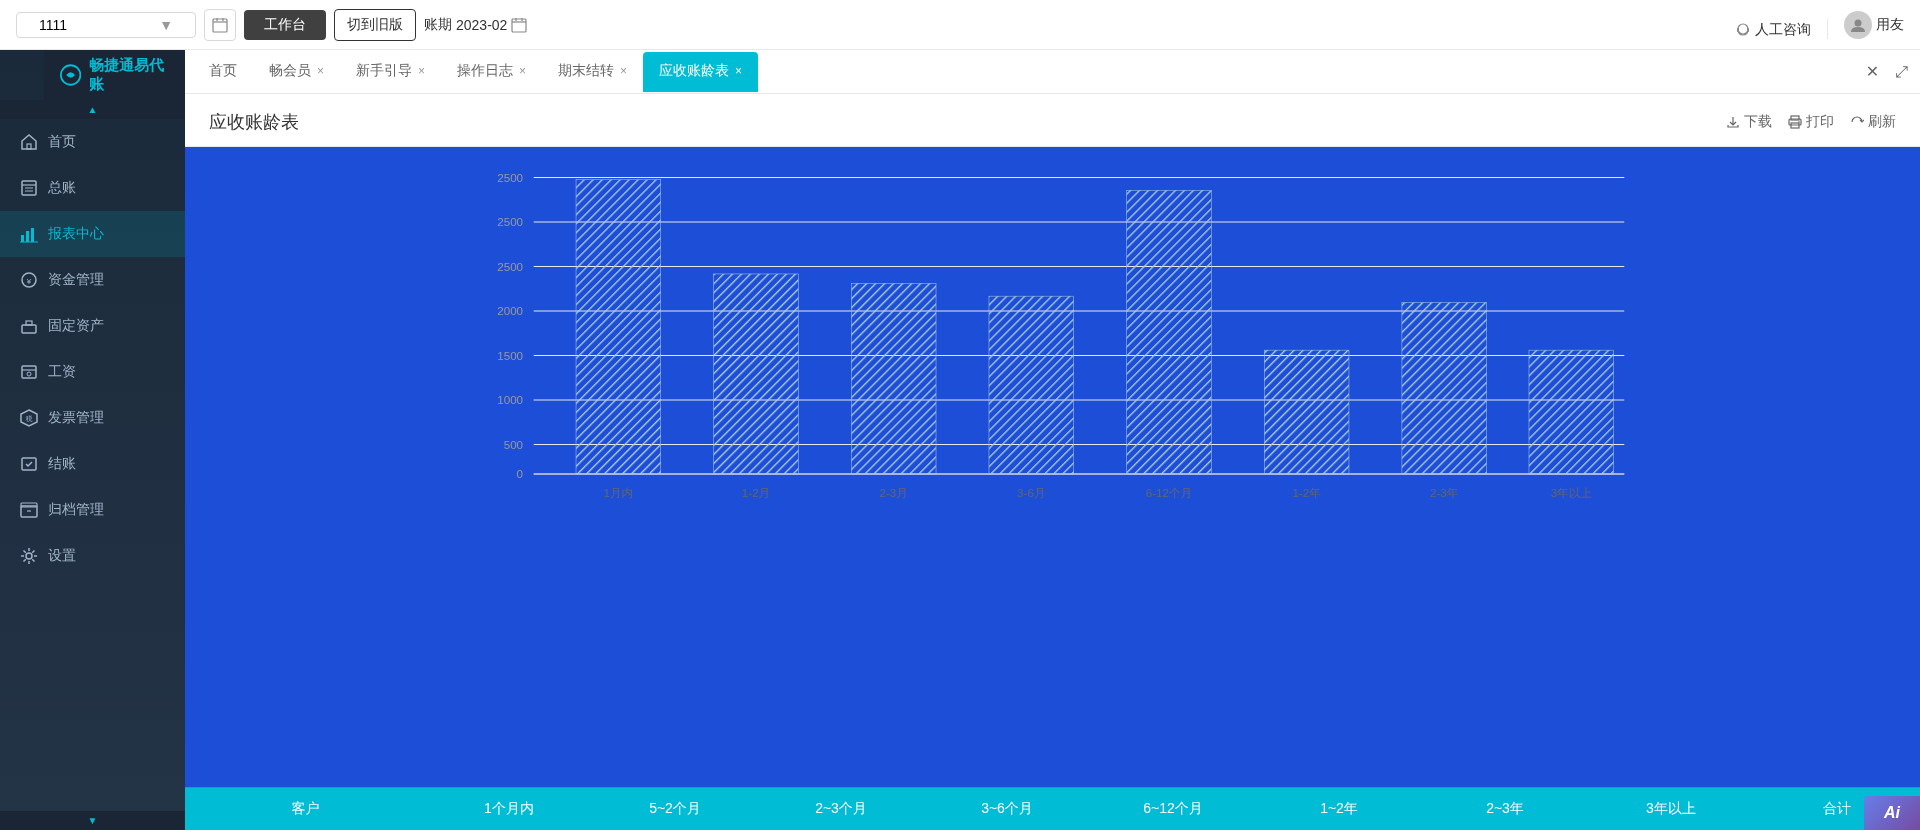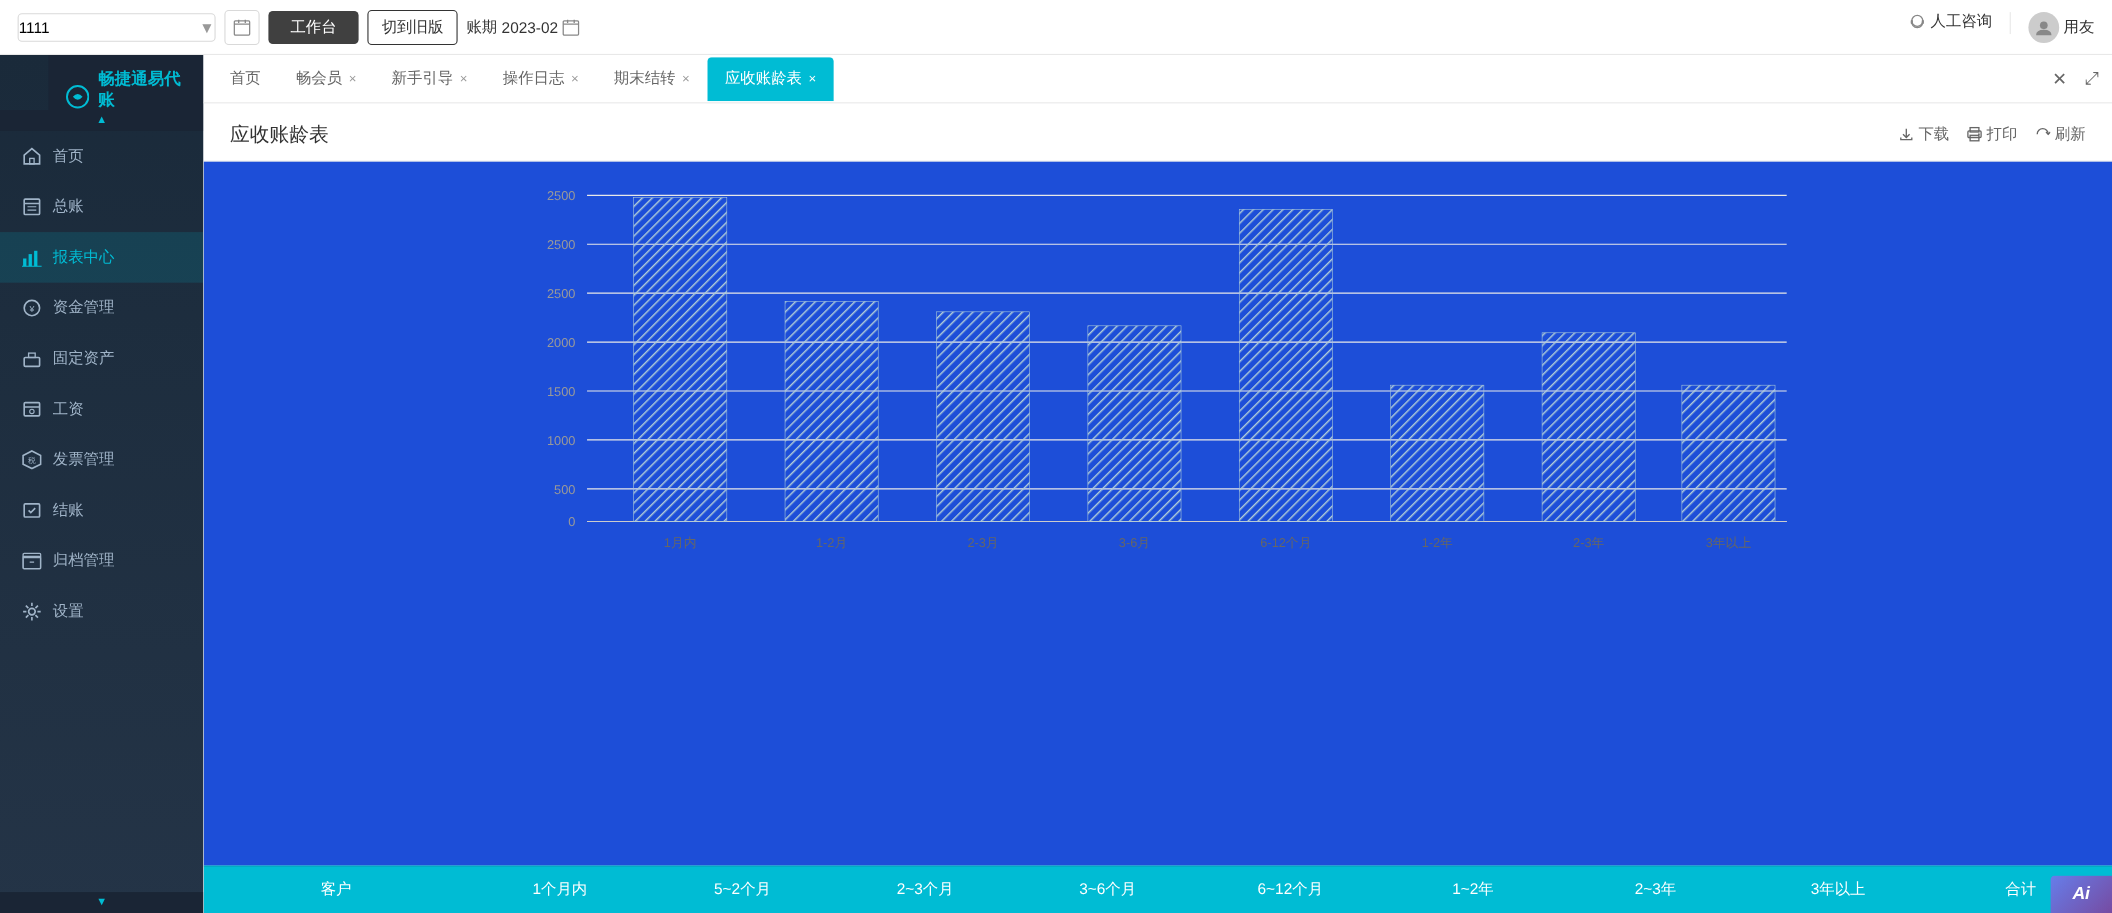--- a/index.html
+++ b/index.html
@@ -6,50 +6,50 @@
     body { font-family: 'Microsoft YaHei', Arial, sans-serif; font-size: 14px; background: #f0f2f5; display: flex; flex-direction: column; height: 830px; overflow: hidden; }
 
     
     .header {
       display: flex; align-items: center; height: 50px;
       background: #fff; border-bottom: 1px solid #e8e8e8; padding: 0 16px; flex-shrink: 0;
     }
     .header-left { display: flex; align-items: center; gap: 8px; }
     .header-selector {
       display: flex; align-items: center; gap: 6px;
-      border: 1px solid #d9d9d9; border-radius: 4px; padding: 4px 0;
+      border: 1px solid #d9d9d9; border-radius: 4px; padding: 4px 22px;
       background: #fff; cursor: pointer; min-width: 180px;
     }
     .header-icon-btn {
       width: 32px; height: 32px; border: 1px solid #d9d9d9; border-radius: 4px;
       background: #fff; display: flex; align-items: center; justify-content: center; cursor: pointer;
     }
     .btn-workspace {
       background: #404040; color: #fff; border: none; border-radius: 4px;
       padding: 6px 20px; cursor: pointer; font-size: 14px;
     }
     .btn-switch {
       background: #fff; color: #333; border: 1px solid #333; border-radius: 4px;
       padding: 6px 12px; cursor: pointer; font-size: 14px;
     }
     .header-period { display: flex; align-items: center; gap: 4px; color: #333; }
-    .header-right { margin-left: auto; display: flex; align-items: flex-start; gap: 16px; }
+    .header-right { margin-left: auto; display: flex; align-items: flex-end; gap: 16px; }
     .header-right-item { display: flex; align-items: center; gap: 4px; color: #333; cursor: pointer; }
 
     
     .main-layout { display: flex; flex: 1; overflow: hidden; }
 
     
     .sidebar {
       width: 185px; background: #2c3e50; flex-shrink: 0;
       display: flex; flex-direction: column; overflow-y: auto;
       background: linear-gradient(180deg, #1a2a3a 0%, #243447 100%);
     }
     .sidebar-logo {
-      height: 50px; display: flex; align-items: flex-end; padding: 0 16px;
+      height: 50px; display: flex; align-items: center; padding: 0 16px;
       background: #1a2535; flex-shrink: 0; margin-left: 44px;
     }
     .sidebar-logo-text { color: #00bcd4; font-size: 15px; font-weight: bold; }
     .sidebar-item {
       display: flex; align-items: center; gap: 10px; padding: 14px 20px;
       color: #a0b4c8; cursor: pointer; transition: all 0.2s;
     }
     .sidebar-item.active { background: rgba(0,188,212,0.15); color: #00bcd4; }
     .sidebar-item-icon { width: 18px; height: 18px; flex-shrink: 0; }
     .cancel-fixed {

